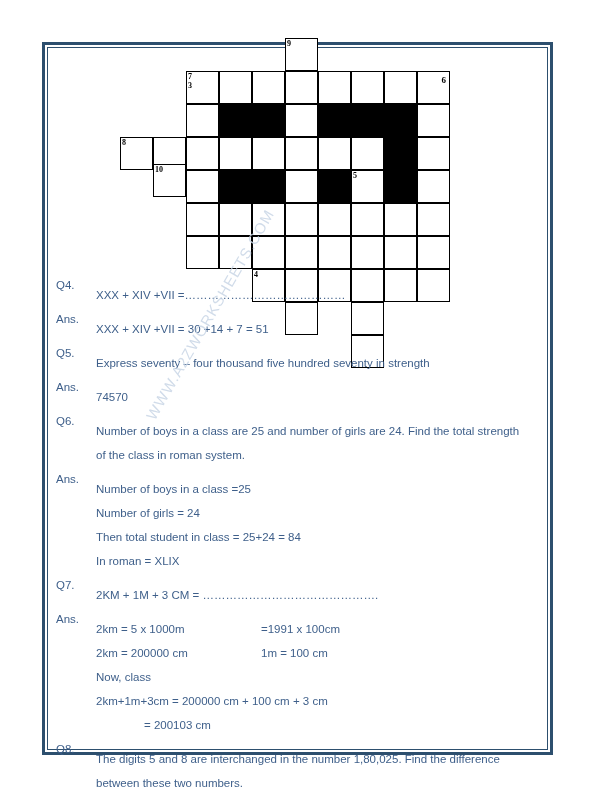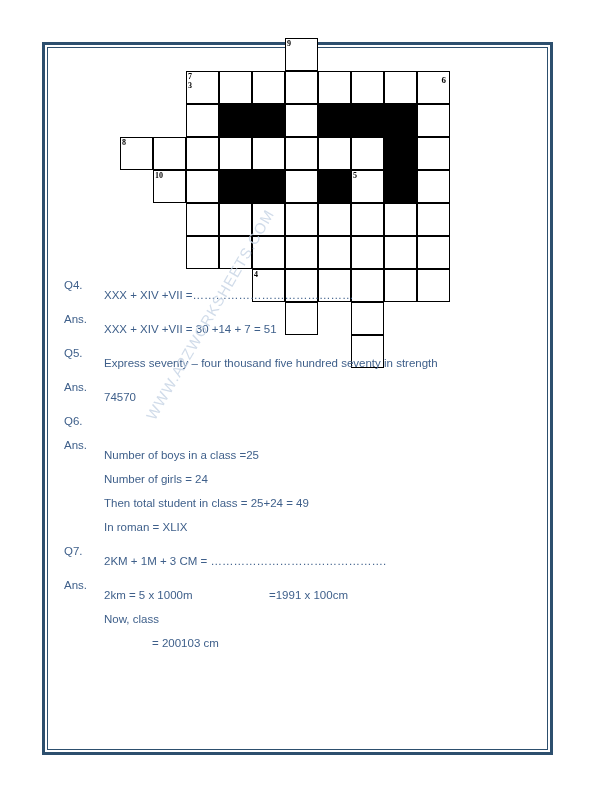--- a/index.html
+++ b/index.html
@@ -99,21 +99,21 @@
   }
   .cw-num.bl {
     left: 1px;
     top: auto;
     bottom: -10px;
   }
 
   
   #content {
     position: absolute;
-    left: 64px;
+    left: 56px;
     top: 277px;
     width: 490px;
     z-index: 3;
   }
   .qa-row {
     display: flex;
     align-items: flex-start;
     margin-bottom: 8px;
     color: #3e5f8a;
     font-size: 11.5px;
@@ -185,21 +185,21 @@
     </div>
     <div class="cw-cell" style="left: 153px; top: 137px; width: 33px; height: 33px;"></div>
     <div class="cw-cell" style="left: 186px; top: 137px; width: 33px; height: 33px;"></div>
     <div class="cw-cell" style="left: 219px; top: 137px; width: 33px; height: 33px;"></div>
     <div class="cw-cell" style="left: 252px; top: 137px; width: 33px; height: 33px;"></div>
     <div class="cw-cell" style="left: 285px; top: 137px; width: 33px; height: 33px;"></div>
     <div class="cw-cell" style="left: 318px; top: 137px; width: 33px; height: 33px;"></div>
     <div class="cw-cell" style="left: 351px; top: 137px; width: 33px; height: 33px;"></div>
     <div class="cw-cell black" style="left: 384px; top: 137px; width: 33px; height: 33px;"></div>
     <div class="cw-cell" style="left: 417px; top: 137px; width: 33px; height: 33px;"></div>
-    <div class="cw-cell" style="left: 153px; top: 170px; width: 33px; height: 33px;">
+    <div class="cw-cell" style="left: 153px; top: 164px; width: 33px; height: 33px;">
       <span class="cw-num">10</span>
     </div>
     <div class="cw-cell" style="left: 186px; top: 170px; width: 33px; height: 33px;"></div>
     <div class="cw-cell black" style="left: 219px; top: 170px; width: 33px; height: 33px;"></div>
     <div class="cw-cell black" style="left: 252px; top: 170px; width: 33px; height: 33px;"></div>
     <div class="cw-cell" style="left: 285px; top: 170px; width: 33px; height: 33px;"></div>
     <div class="cw-cell black" style="left: 318px; top: 170px; width: 33px; height: 33px;">
       <span class="cw-num bl" style="color: rgb(0, 0, 0);">1</span>
     </div>
     <div class="cw-cell" style="left: 351px; top: 170px; width: 33px; height: 33px;">
@@ -258,42 +258,56 @@
     <div class="qa-body">Express seventy – four thousand five hundred seventy in strength</div>
   </div>
   <div class="qa-row">
     <div class="qa-label">Ans.</div>
     <div class="qa-body">74570</div>
   </div>
 
   <div class="qa-row">
     <div class="qa-label">Q6.</div>
     <div class="qa-body">
+      <div class="line">Number of boys in a class are 25 and number of girls are 24. Find the total strength</div>
+      <div class="line">of the class in roman system.</div>
     </div>
   </div>
   <div class="qa-row">
     <div class="qa-label">Ans.</div>
     <div class="qa-body">
       <div class="line">Number of boys in a class =25</div>
       <div class="line">Number of girls = 24</div>
-      <div class="line">Then total student in class = 25+24 = 49</div>
+      <div class="line">Then total student in class = 25+24 = 84</div>
       <div class="line">In roman = XLIX</div>
     </div>
   </div>
 
   <div class="qa-row">
     <div class="qa-label">Q7.</div>
     <div class="qa-body">2KM + 1M + 3 CM = ……………………………………….</div>
   </div>
   <div class="qa-row">
     <div class="qa-label">Ans.</div>
     <div class="qa-body">
       <div class="line two-col">
         <div class="col-a">2km = 5 x 1000m</div>
         <div class="col-b">=1991 x 100cm</div>
       </div>
+      <div class="line two-col">
+        <div class="col-a">2km    = 200000 cm</div>
+        <div class="col-b">1m =  100 cm</div>
+      </div>
       <div class="line">Now, class</div>
+      <div class="line">2km+1m+3cm = 200000 cm + 100 cm + 3 cm</div>
       <div class="line deep-indent">= 200103 cm</div>
     </div>
   </div>
 
+  <div class="qa-row">
+    <div class="qa-label">Q8.</div>
+    <div class="qa-body">
+      <div class="line">The digits 5 and 8 are interchanged in the number 1,80,025. Find the difference</div>
+      <div class="line">between these two numbers.</div>
+    </div>
+  </div>
 
 </div>
 
 </body></html>

